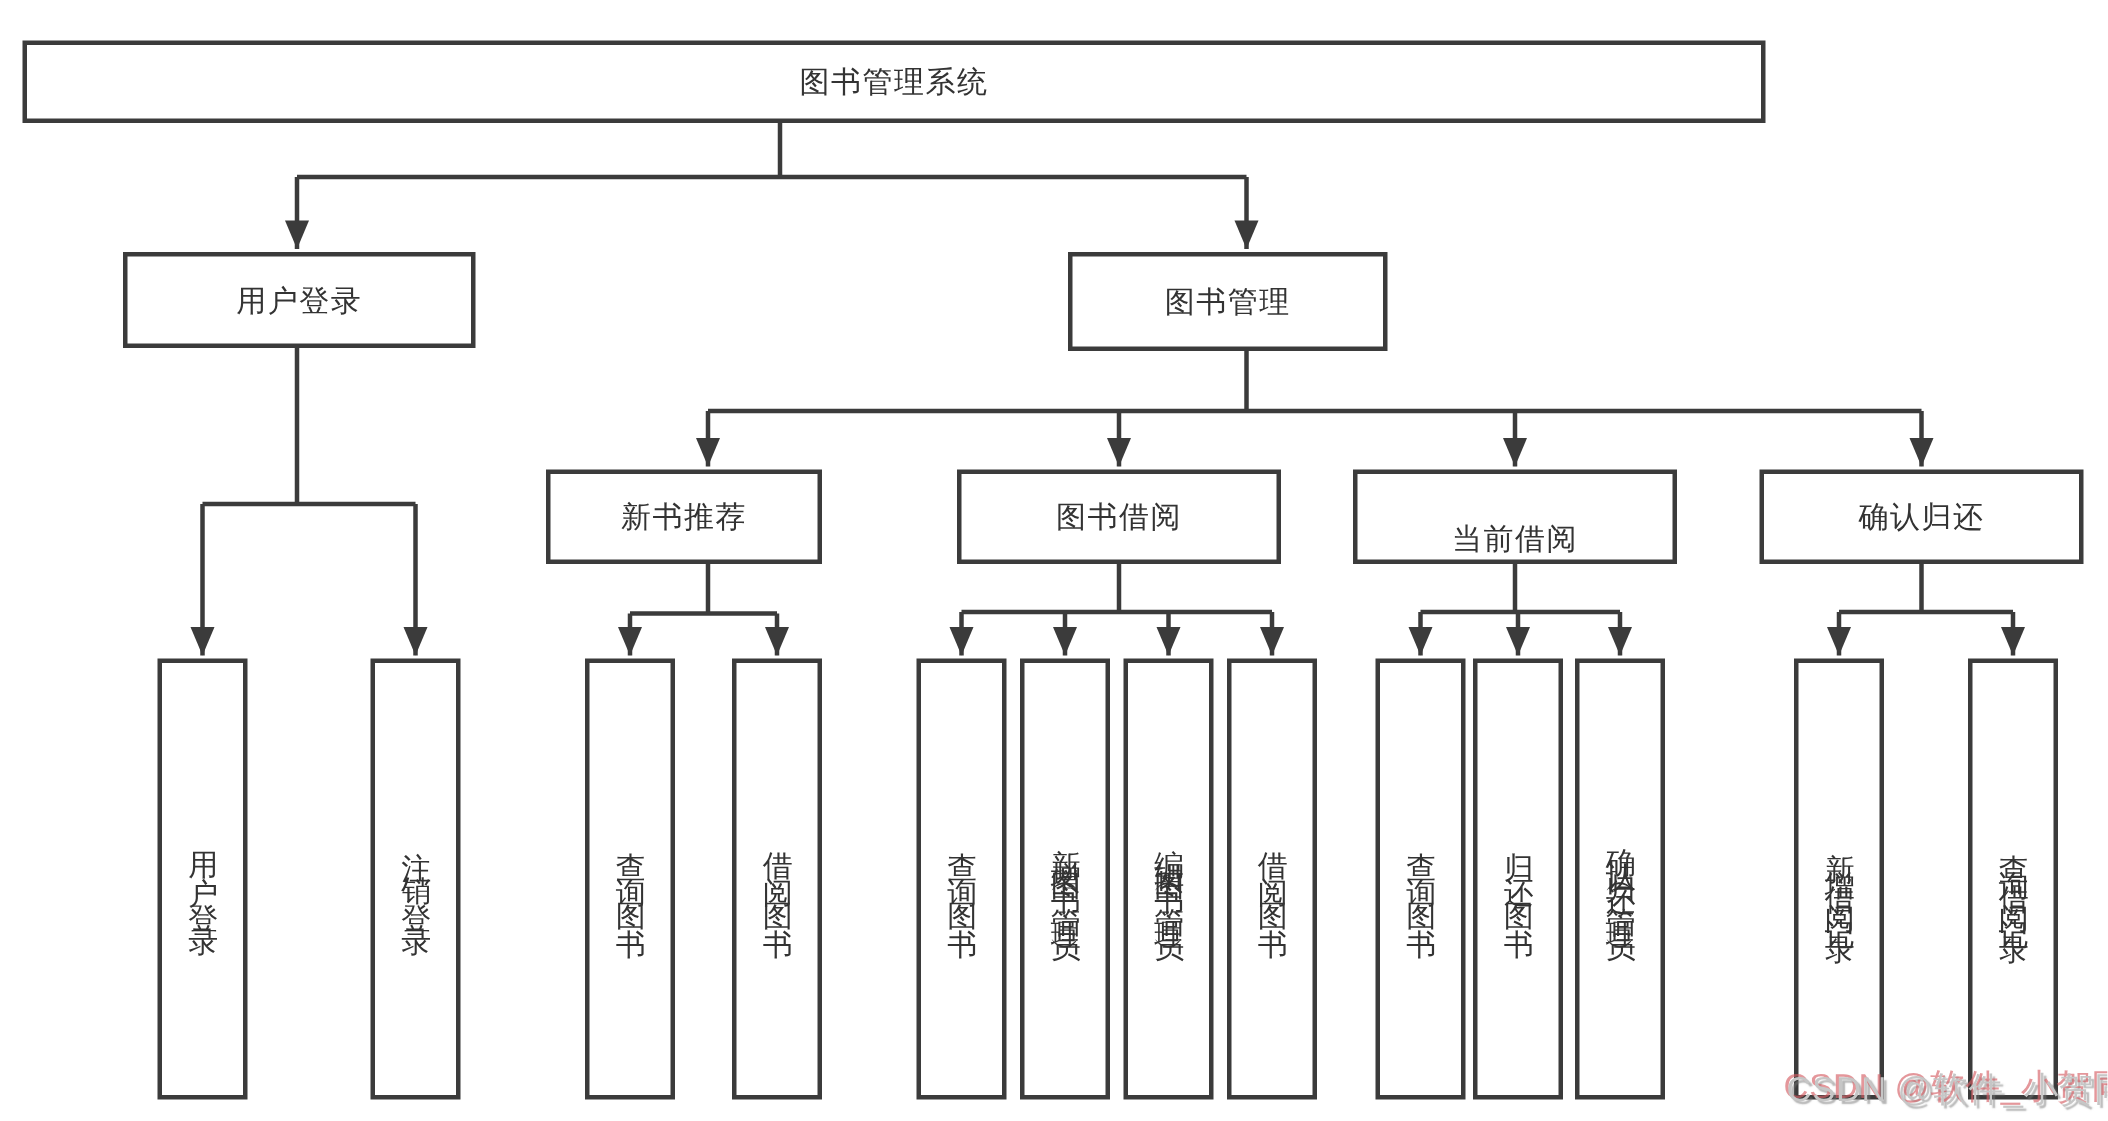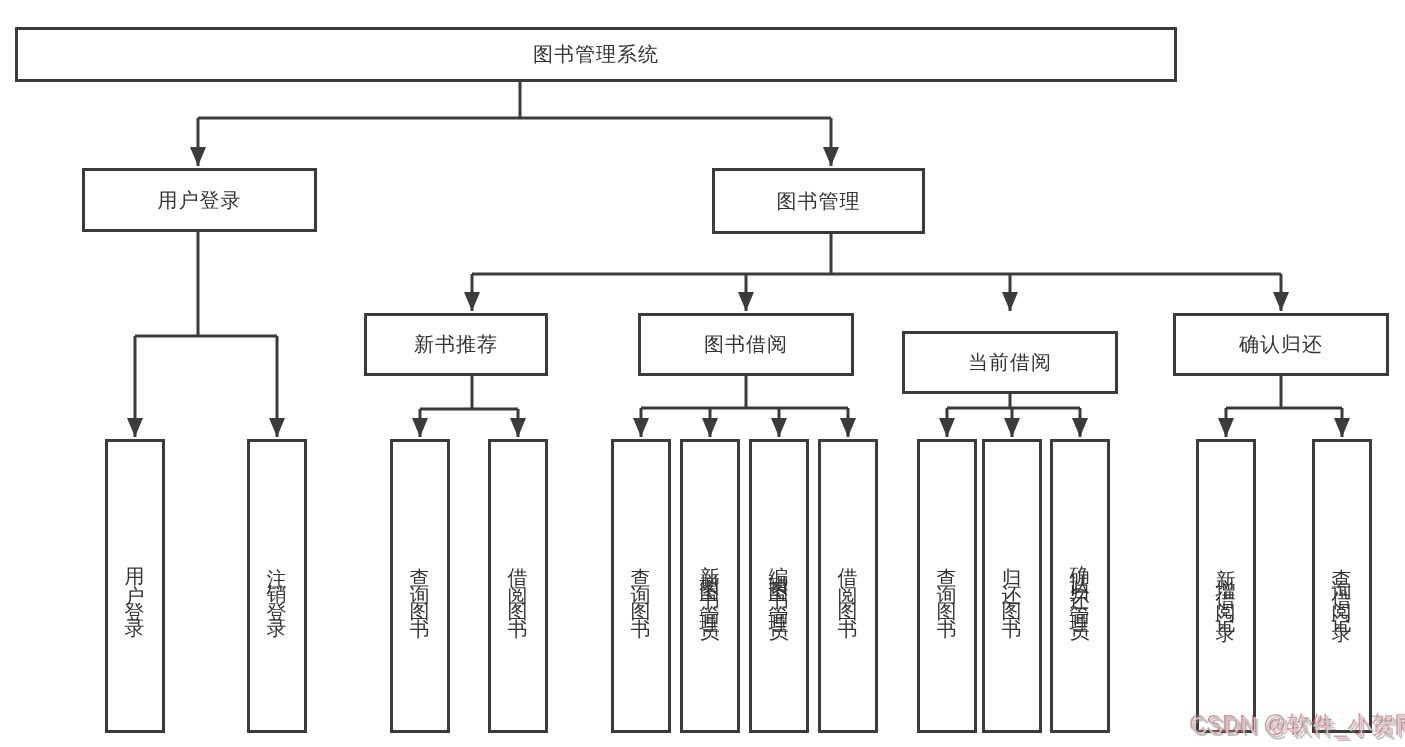--- a/index.html
+++ b/index.html
@@ -124,21 +124,21 @@
   <div class="node node--h" style="left:712px; top:168px; width:213px; height:66px;">
     <span class="lbl">图书管理</span>
   </div>
 
   <div class="node node--h" style="left:364px; top:313px; width:184px; height:63px;">
     <span class="lbl">新书推荐</span>
   </div>
   <div class="node node--h" style="left:638px; top:313px; width:216px; height:63px;">
     <span class="lbl">图书借阅</span>
   </div>
-  <div class="node node--h" style="left:902px; top:331px; width:216px; height:63px;">
+  <div class="node node--h" style="left:902px; top:313px; width:216px; height:63px;align-items:flex-end;">
     <span class="lbl">当前借阅</span>
   </div>
   <div class="node node--h" style="left:1173px; top:313px; width:216px; height:63px;">
     <span class="lbl">确认归还</span>
   </div>
 
   <div class="node node--v" style="left:105px;">
     <span class="lbl">用户登录</span>
   </div>
   <div class="node node--v" style="left:247px;">

